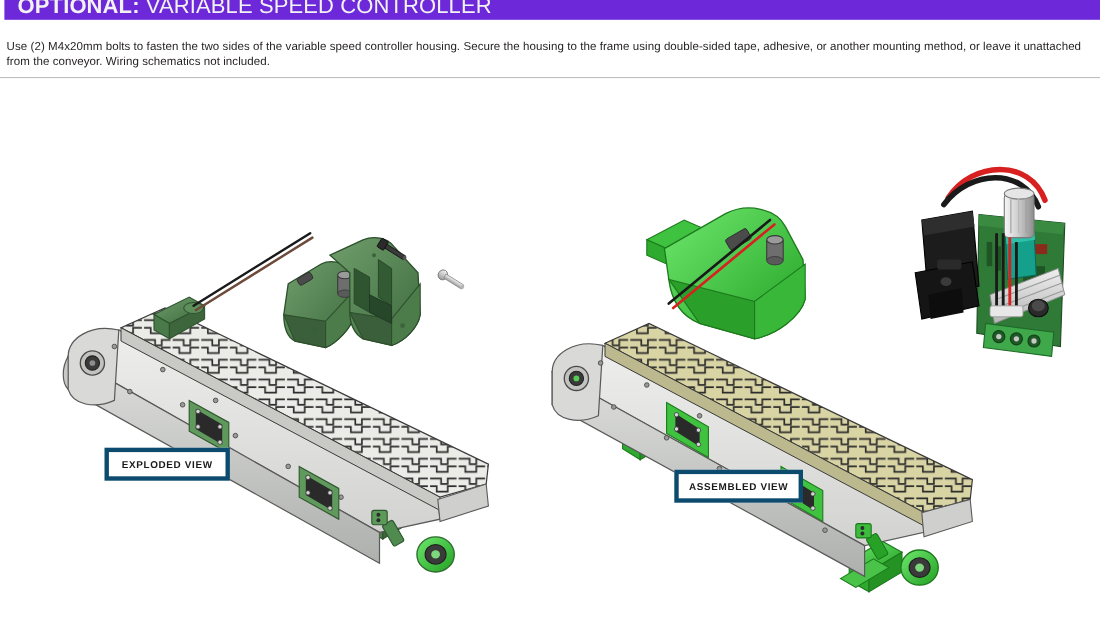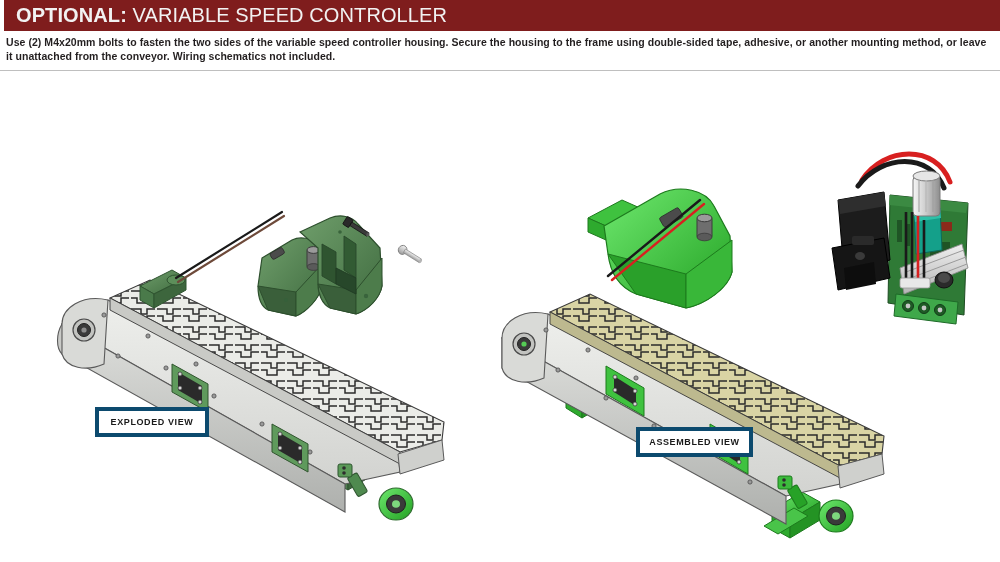--- a/index.html
+++ b/index.html
@@ -10,44 +10,43 @@
     font-family:"Liberation Sans", sans-serif;
     color:#231f20;
     position:relative;
     overflow:hidden;
   }
 
   
   .header-bar{
     position:absolute;
     left:4px; top:0;
-    width:996px; height:31px;
-    background:#7f1d1d;
-    display:flex; align-items:center;
+    width:996px; height:18px;
+    background:#6d28d9;
+    display:flex; align-items:flex-end;
   }
   .header-title{
     font-size:20px;
     letter-spacing:.1px;
     color:#f2f2f2;
     padding-left:12px;
     white-space:nowrap;
     font-weight:400;
   }
   .header-title .strong{ font-weight:700; }
 
   
   .instructions{
     position:absolute;
     left:6px; top:36px;
     width:985px;
     font-size:10.5px;
     line-height:13.5px;
     color:#231f20;
     letter-spacing:.05px;
-    font-weight:bold;
   }
 
   .rule{
     position:absolute;
     left:0; top:70px;
     width:1000px; height:1px;
     background:#bfbfbf;
   }
 
   
@@ -66,21 +65,21 @@
     background:#ffffff;
     font-size:9px;
     font-weight:700;
     letter-spacing:.6px;
     color:#1a1a1a;
     text-align:center;
     line-height:1;
     padding:7px 0 6px 0;
   }
   #exploded-view-label{ left:95px; top:407px; width:114px; }
-  #assembled-view-label{ left:613px; top:427px; width:117px;margin-left:23px; }
+  #assembled-view-label{ left:613px; top:427px; width:117px; }
 </style>
 </head>
 <body>
 
 <div class="header-bar">
   <div class="header-title">
     <span class="strong">OPTIONAL:</span><span>&nbsp;</span><span>VARIABLE SPEED CONTROLLER</span>
   </div>
 </div>
 

